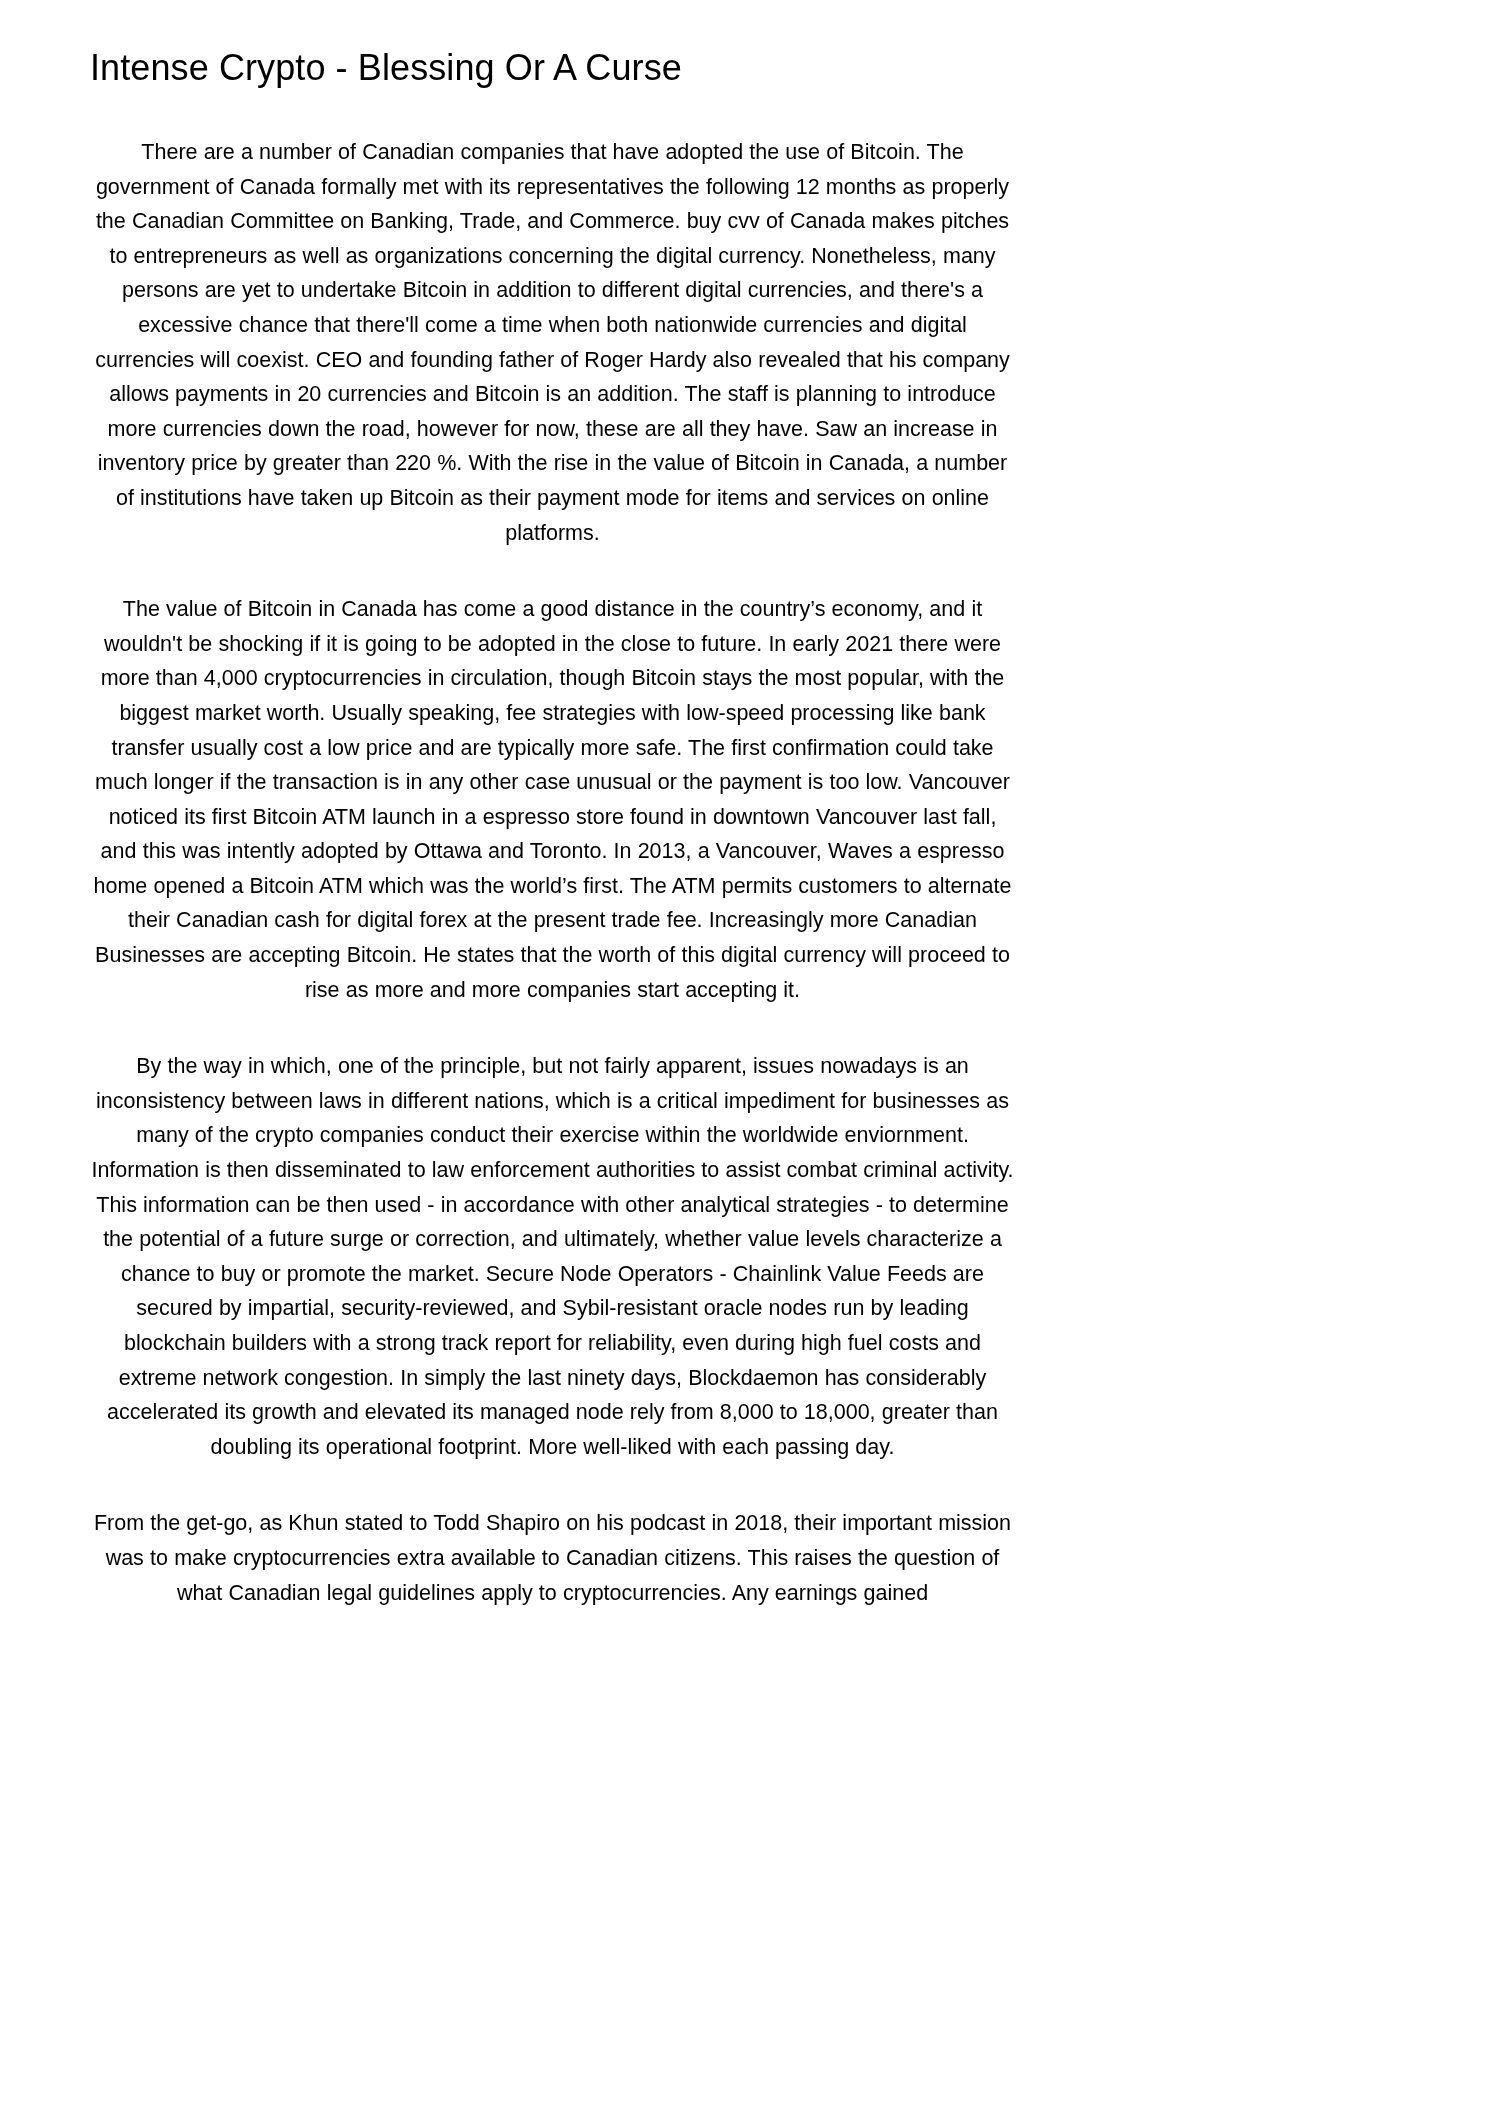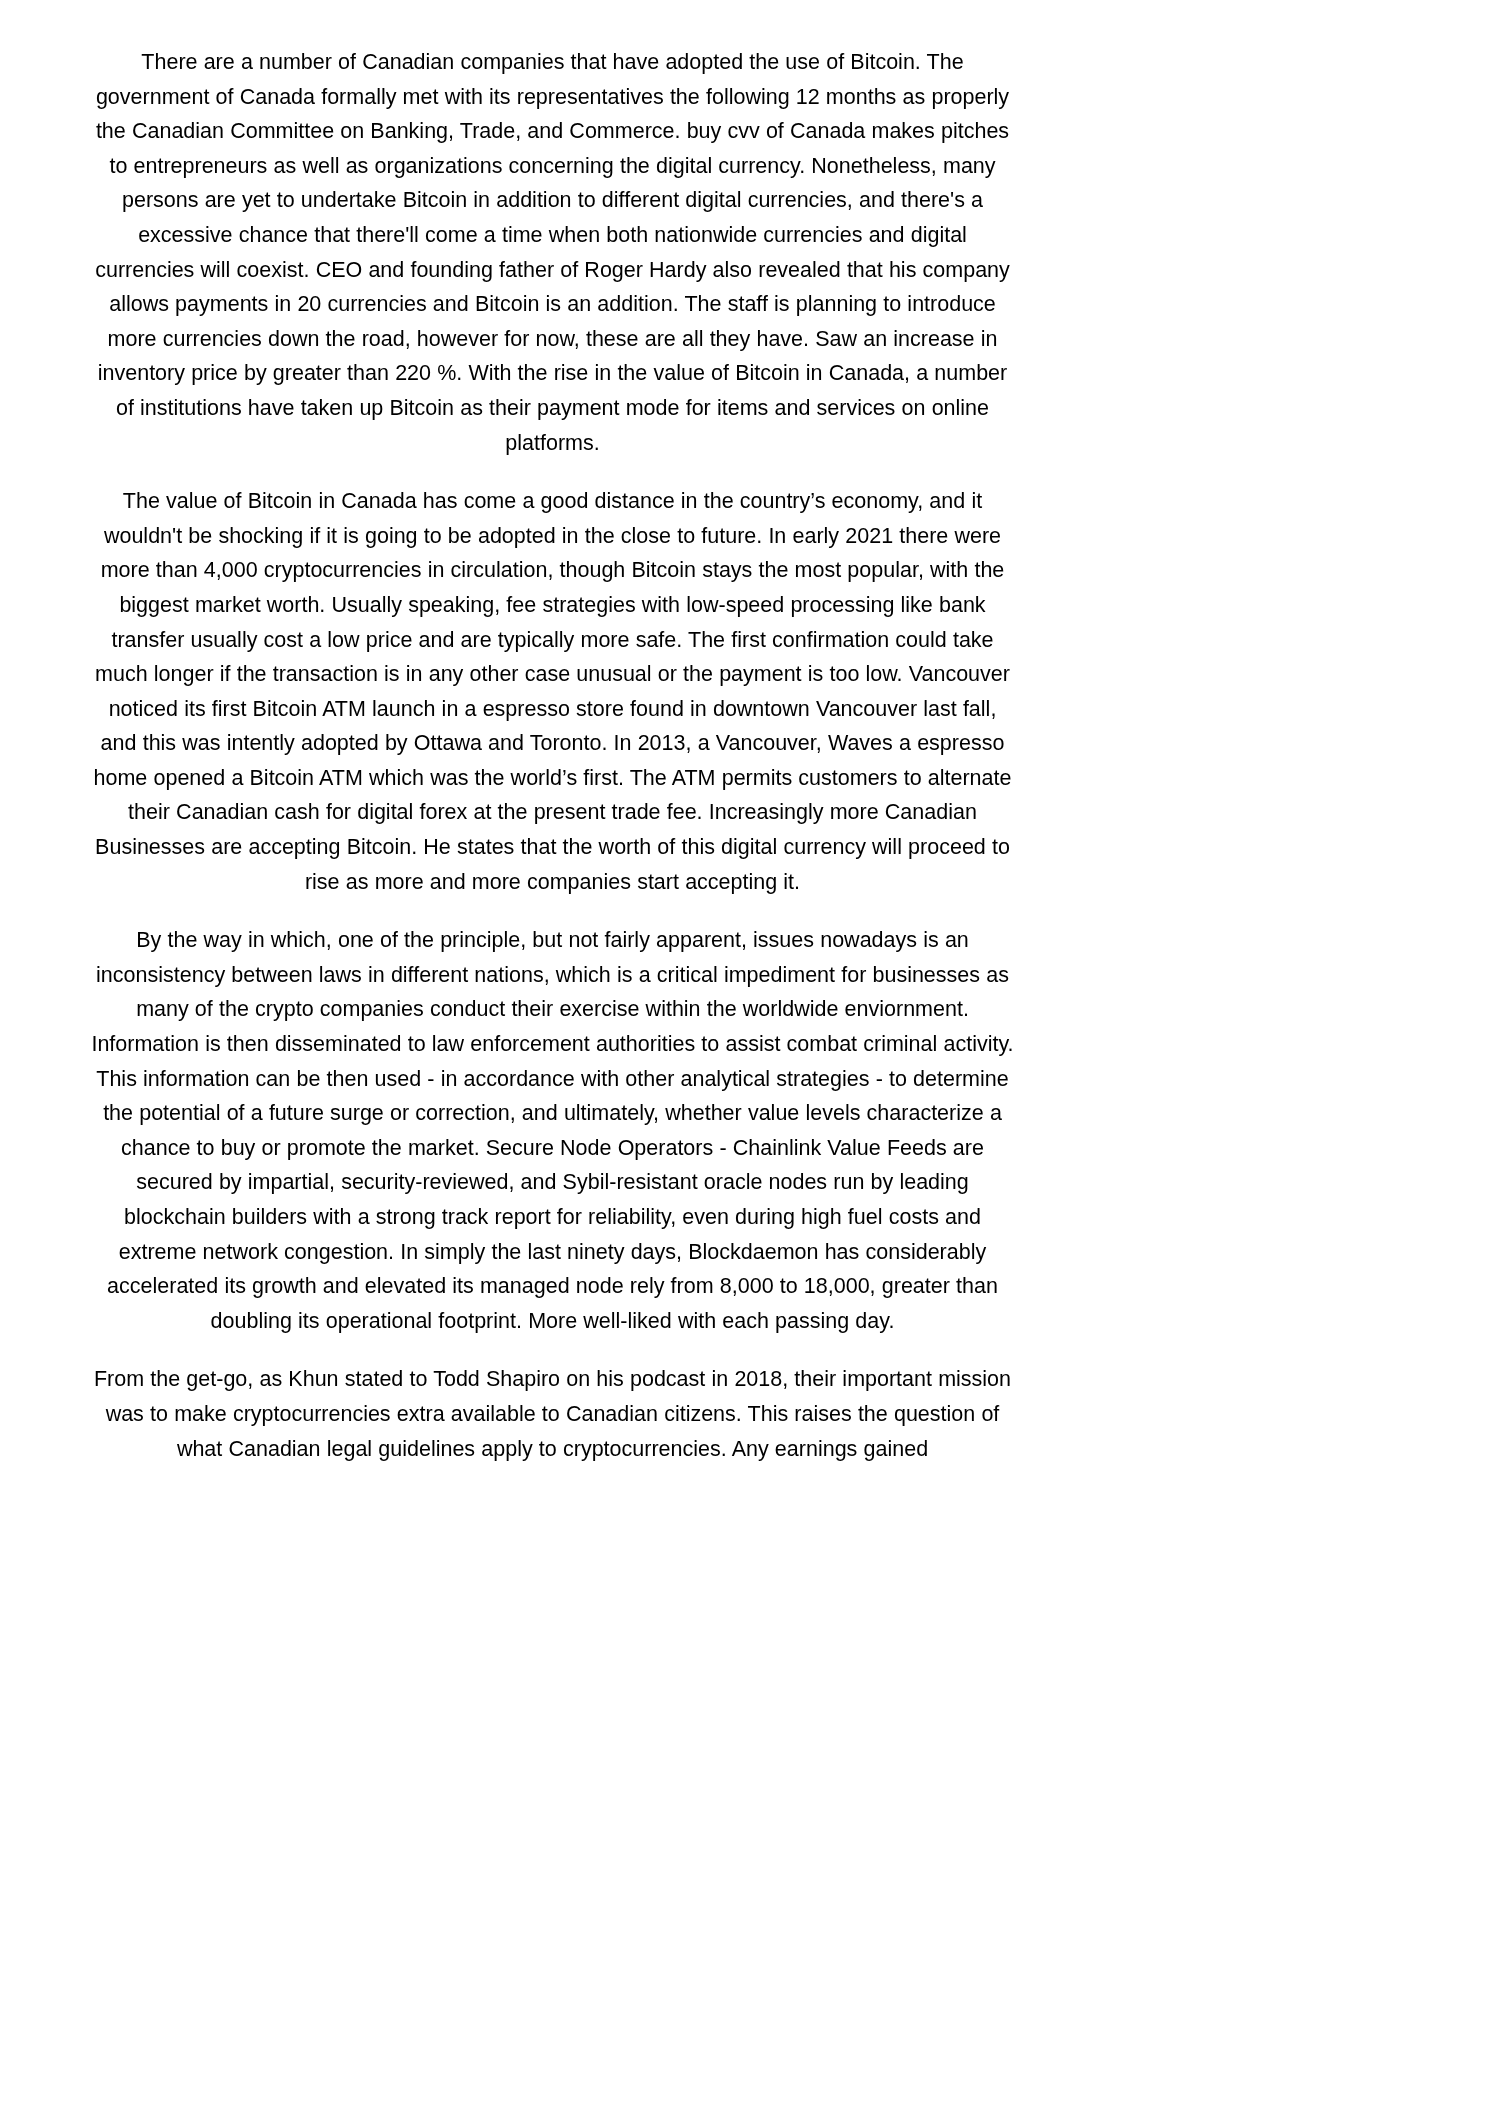--- a/index.html
+++ b/index.html
@@ -46,29 +46,30 @@
     font-weight: 400;
     color: #000000;
     margin: 0;
     text-align: center;
     word-spacing: 0.2px;
   }
   .para.first {
     margin-top: 45px;
   }
   .para + .para {
-    margin-top: 24px;
+    margin-top: 42px;
   }
 </style>
 </head>
 <body>
 
 <div class="page">
   <div class="content">
 
+    <h1 class="doc-title">Intense Crypto - Blessing Or A Curse</h1>
 
     <div class="body-copy">
       <p class="para first">There are a number of Canadian companies that have adopted the use of Bitcoin. The government of Canada formally met with its representatives the following 12 months as properly the Canadian Committee on Banking, Trade, and Commerce. buy cvv of Canada makes pitches to entrepreneurs as well as organizations concerning the digital currency. Nonetheless, many persons are yet to undertake Bitcoin in addition to different digital currencies, and there's a excessive chance that there'll come a time when both nationwide currencies and digital currencies will coexist. CEO and founding father of Roger Hardy also revealed that his company allows payments in 20 currencies and Bitcoin is an addition. The staff is planning to introduce more currencies down the road, however for now, these are all they have. Saw an increase in inventory price by greater than 220 %. With the rise in the value of Bitcoin in Canada, a number of institutions have taken up Bitcoin as their payment mode for items and services on online platforms.</p>
       <p class="para">The value of Bitcoin in Canada has come a good distance in the country’s economy, and it wouldn't be shocking if it is going to be adopted in the close to future. In early 2021 there were more than 4,000 cryptocurrencies in circulation, though Bitcoin stays the most popular, with the biggest market worth. Usually speaking, fee strategies with low-speed processing like bank transfer usually cost a low price and are typically more safe. The first confirmation could take much longer if the transaction is in any other case unusual or the payment is too low. Vancouver noticed its first Bitcoin ATM launch in a espresso store found in downtown Vancouver last fall, and this was intently adopted by Ottawa and Toronto. In 2013, a Vancouver, Waves a espresso home opened a Bitcoin ATM which was the world’s first. The ATM permits customers to alternate their Canadian cash for digital forex at the present trade fee. Increasingly more Canadian Businesses are accepting Bitcoin. He states that the worth of this digital currency will proceed to rise as more and more companies start accepting it.</p>
       <p class="para">By the way in which, one of the principle, but not fairly apparent, issues nowadays is an inconsistency between laws in different nations, which is a critical impediment for businesses as many of the crypto companies conduct their exercise within the worldwide enviornment. Information is then disseminated to law enforcement authorities to assist combat criminal activity. This information can be then used - in accordance with other analytical strategies - to determine the potential of a future surge or correction, and ultimately, whether value levels characterize a chance to buy or promote the market. Secure Node Operators - Chainlink Value Feeds are secured by impartial, security-reviewed, and Sybil-resistant oracle nodes run by leading blockchain builders with a strong track report for reliability, even during high fuel costs and extreme network congestion. In simply the last ninety days, Blockdaemon has considerably accelerated its growth and elevated its managed node rely from 8,000 to 18,000, greater than doubling its operational footprint. More well-liked with each passing day.</p>
       <p class="para">From the get-go, as Khun stated to Todd Shapiro on his podcast in 2018, their important mission was to make cryptocurrencies extra available to Canadian citizens. This raises the question of what Canadian legal guidelines apply to cryptocurrencies. Any earnings gained</p>
     </div>
 
   </div>
 </div>

